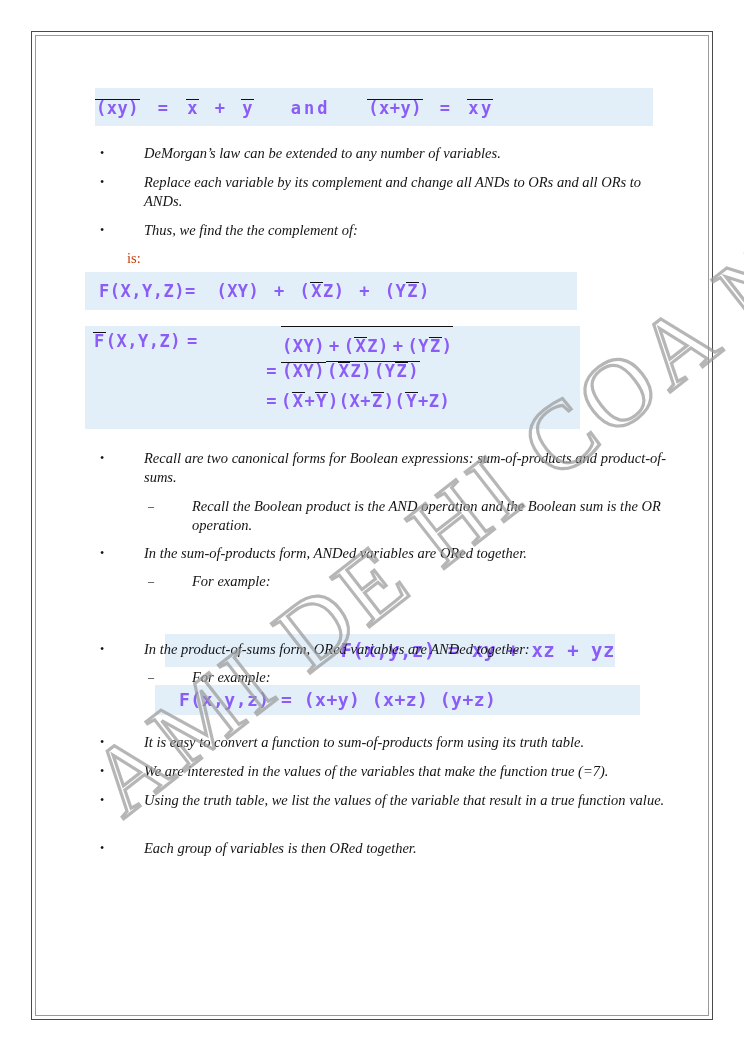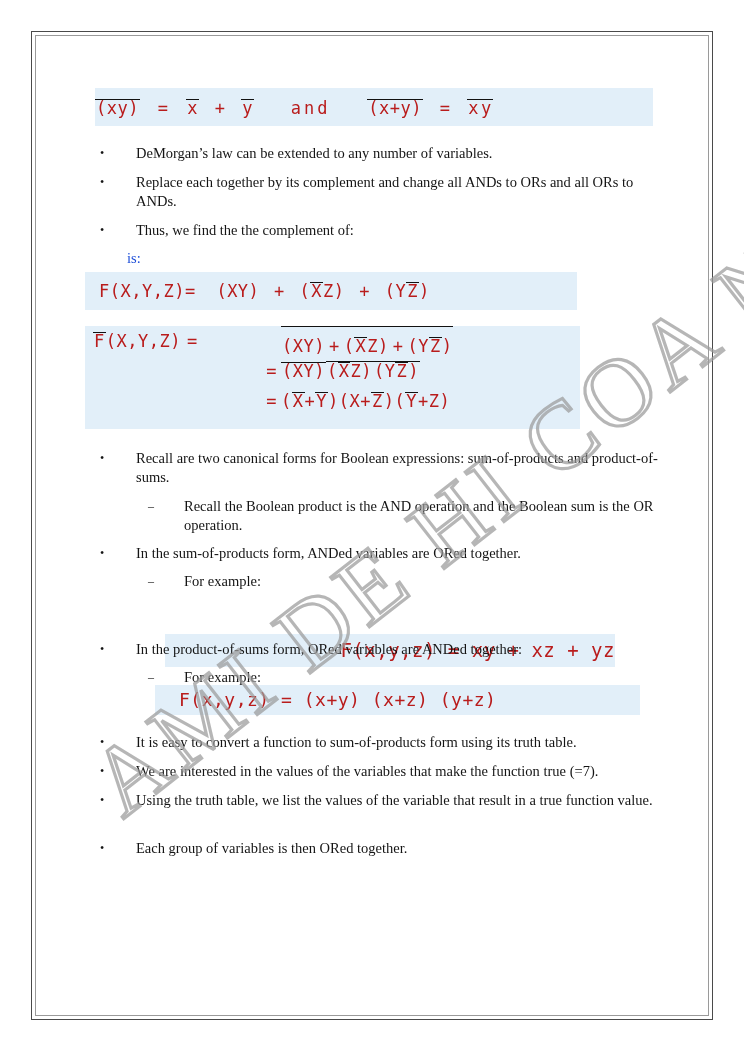--- a/index.html
+++ b/index.html
@@ -28,22 +28,22 @@
   
   #content{
     position:absolute;left:0;top:0;width:744px;height:1052px;
   }
 
   
   .fbox{
     position:absolute;
     background:#e2eff9;
     font-family:"DejaVu Sans Mono", monospace;
-    font-weight:normal;
-    color:#b91c1c;
+    font-weight:bold;
+    color:#8b5cf6;
     letter-spacing:0.5px;
     white-space:nowrap;
   }
 
   
   #box-demorgan{
     left:95px; top:88px; width:558px; height:38px;
     font-size:17px; line-height:38px;
   }
   #box-demorgan .seg{ display:inline-block; vertical-align:middle; }
@@ -78,29 +78,29 @@
     position:absolute;
     font-family:"Liberation Serif", serif;
     font-size:14.5px;
     line-height:19px;
     color:#141414;
   }
   .bullet .mark{
     position:absolute; left:0; top:0; width:14px; text-align:left;
     font-size:12px;
   }
-  .bullet .txt{ display:block; margin-left:9px; }
+  .bullet .txt{ display:block; margin-left:17px;font-style:italic; }
   .lv1{ padding-left:27px; }
   .lv2{ padding-left:27px; }
 
   
   .plain{
     position:absolute;
     font-family:"Liberation Serif", serif;
-    font-size:14.5px; line-height:19px; color:#1d4ed8;
+    font-size:14.5px; line-height:19px; color:#c2410c;
   }
 
   
   #watermark{
     position:absolute;
     left:60px; top:240px;
     width:600px; height:620px;
     pointer-events:none;
     overflow:visible;
     z-index:5;
@@ -144,21 +144,21 @@
     </span>
   </div>
 
   <div class="bullet lv1" style="left:100px; top:144px; width:540px;">
     <span class="mark">•</span>
     <span class="txt">DeMorgan’s law can be extended to any number of variables.</span>
   </div>
 
   <div class="bullet lv1" style="left:100px; top:173px; width:545px;">
     <span class="mark">•</span>
-    <span class="txt">Replace each together by its complement and change all ANDs to ORs and all ORs to ANDs.</span>
+    <span class="txt">Replace each variable by its complement and change all ANDs to ORs and all ORs to ANDs.</span>
   </div>
 
   <div class="bullet lv1" style="left:100px; top:221px; width:540px;">
     <span class="mark">•</span>
     <span class="txt">Thus, we find the the complement of:</span>
   </div>
 
   <div class="plain" style="left:127px; top:249px;">is:</div>
 
   <div class="fbox" id="box-f-def">

